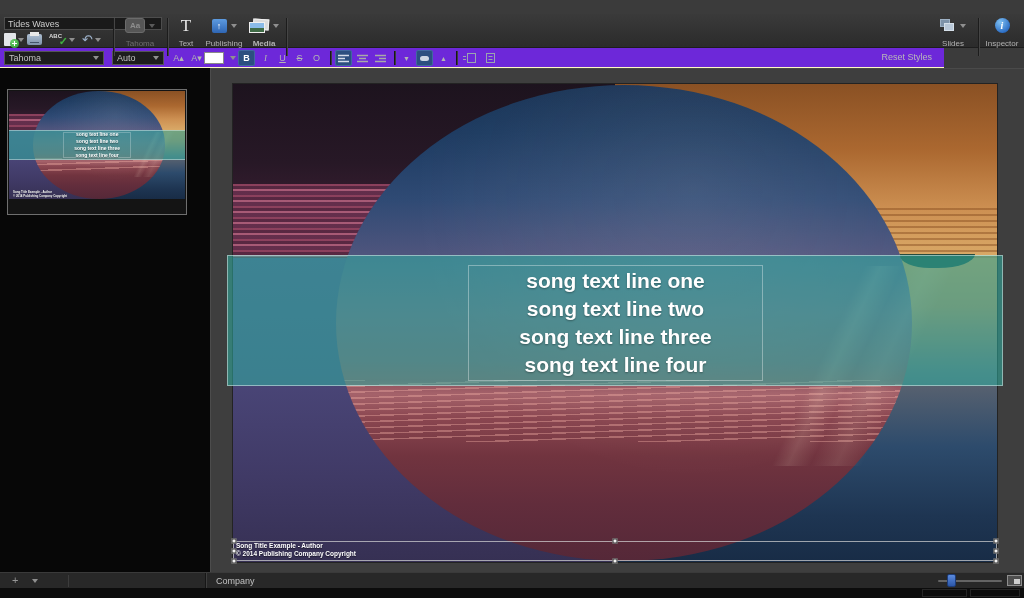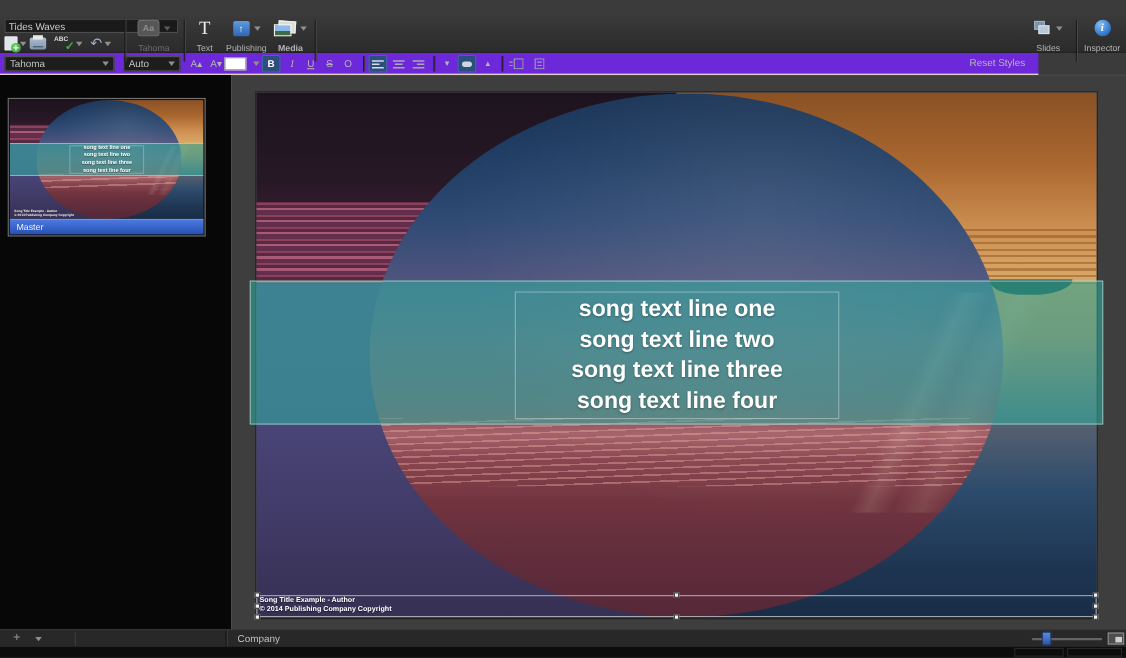--- a/index.html
+++ b/index.html
@@ -360,23 +360,20 @@
           <span class="songline-mini">song text line one</span>
           <span class="songline-mini">song text line two</span>
           <span class="songline-mini">song text line three</span>
           <span class="songline-mini">song text line four</span>
         </div>
         <div class="credits-mini">
           <div class="credit-line">Song Title Example - Author</div>
           <div class="credit-line">© 2014 Publishing Company Copyright</div>
         </div>
       </div>
-      <div class="master-bar">
-        <span>Master</span>
-      </div>
     </div>
   </div>
 
   <div class="workspace">
     <div class="canvas-wrap">
       <div class="art">
         <div class="q-tl"></div>
         <div class="q-tr"></div>
         <div class="q-bl"></div>
         <div class="q-br"></div>

